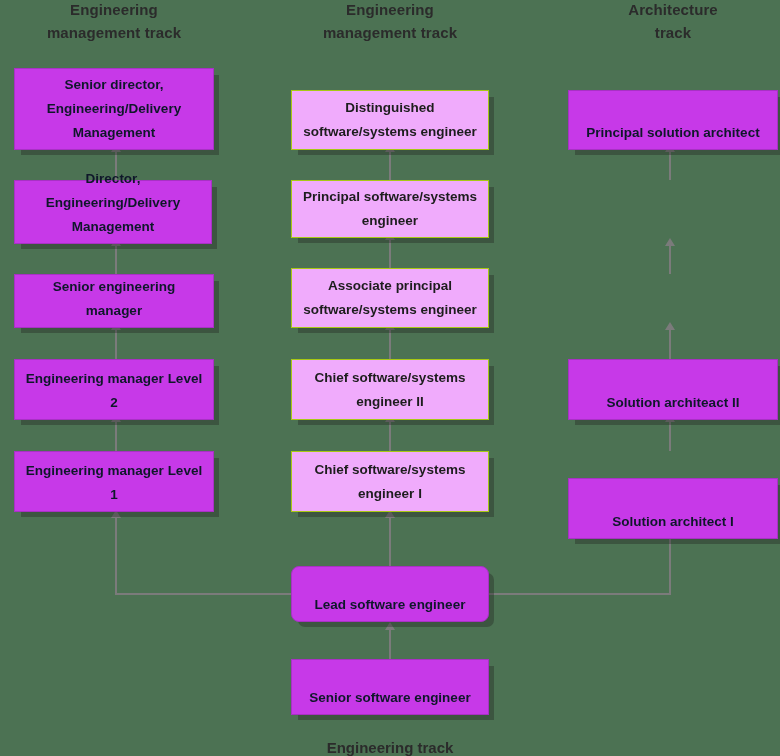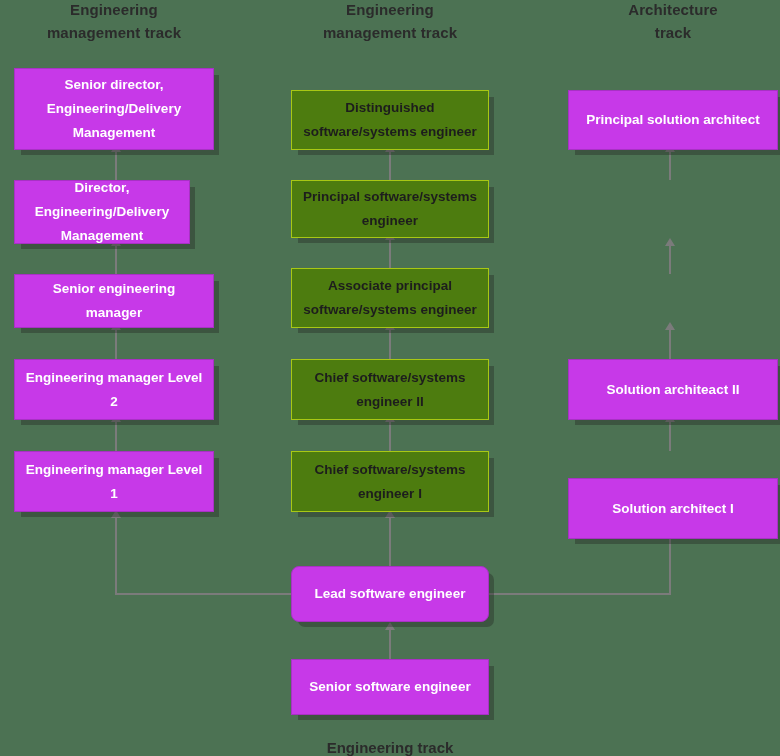--- a/index.html
+++ b/index.html
@@ -59,25 +59,26 @@
     font-weight: bold;
     line-height: 24px;
     padding: 4px 10px;
     z-index: 3;
   }
   .node .lbl { display: block; white-space: pre-line; }
 
   .node.magenta {
     background: #c739e8;
     border: 1.5px solid #a831c4;
-    color: #ffffff;
+    color: #0f172a;
     box-shadow: 6px 6px 0 -1px rgba(30,30,30,.34);
+    align-items: flex-end;
   }
   .node.green {
-    background: #4d7c0f;
+    background: #f0abfc;
     border: 1.5px solid #a8c814;
     color: #1d1d1d;
     box-shadow: 6px 6px 0 -1px rgba(30,30,30,.34);
     align-items: center;
   }
 
   
   .conn {
     position: absolute;
     background: #7b7b7b;
@@ -158,21 +159,21 @@
   <div class="conn h" style="left:489px; top:593px; width:182px;"></div>
   <div class="conn v" style="left:669px; top:516px; height:79px;"></div>
   <div class="arrowhead" style="left:665px; top:510px;"></div>
 
   <div class="node magenta" style="left:14px; top:68px; width:200px; height:82px;">
     <span class="lbl">Senior director,
 Engineering/Delivery
 Management</span>
   </div>
 
-  <div class="node magenta" style="left:14px; top:180px; width:176px; height:64px;">
+  <div class="node magenta" style="left:14px; top:180px; width:198px; height:64px;">
     <span class="lbl">Director, Engineering/Delivery
 Management</span>
   </div>
 
   <div class="node magenta" style="left:14px; top:274px; width:200px; height:54px;">
     <span class="lbl">Senior engineering manager</span>
   </div>
 
   <div class="node magenta" style="left:14px; top:359px; width:200px; height:61px;">
     <span class="lbl">Engineering manager Level 2</span>

